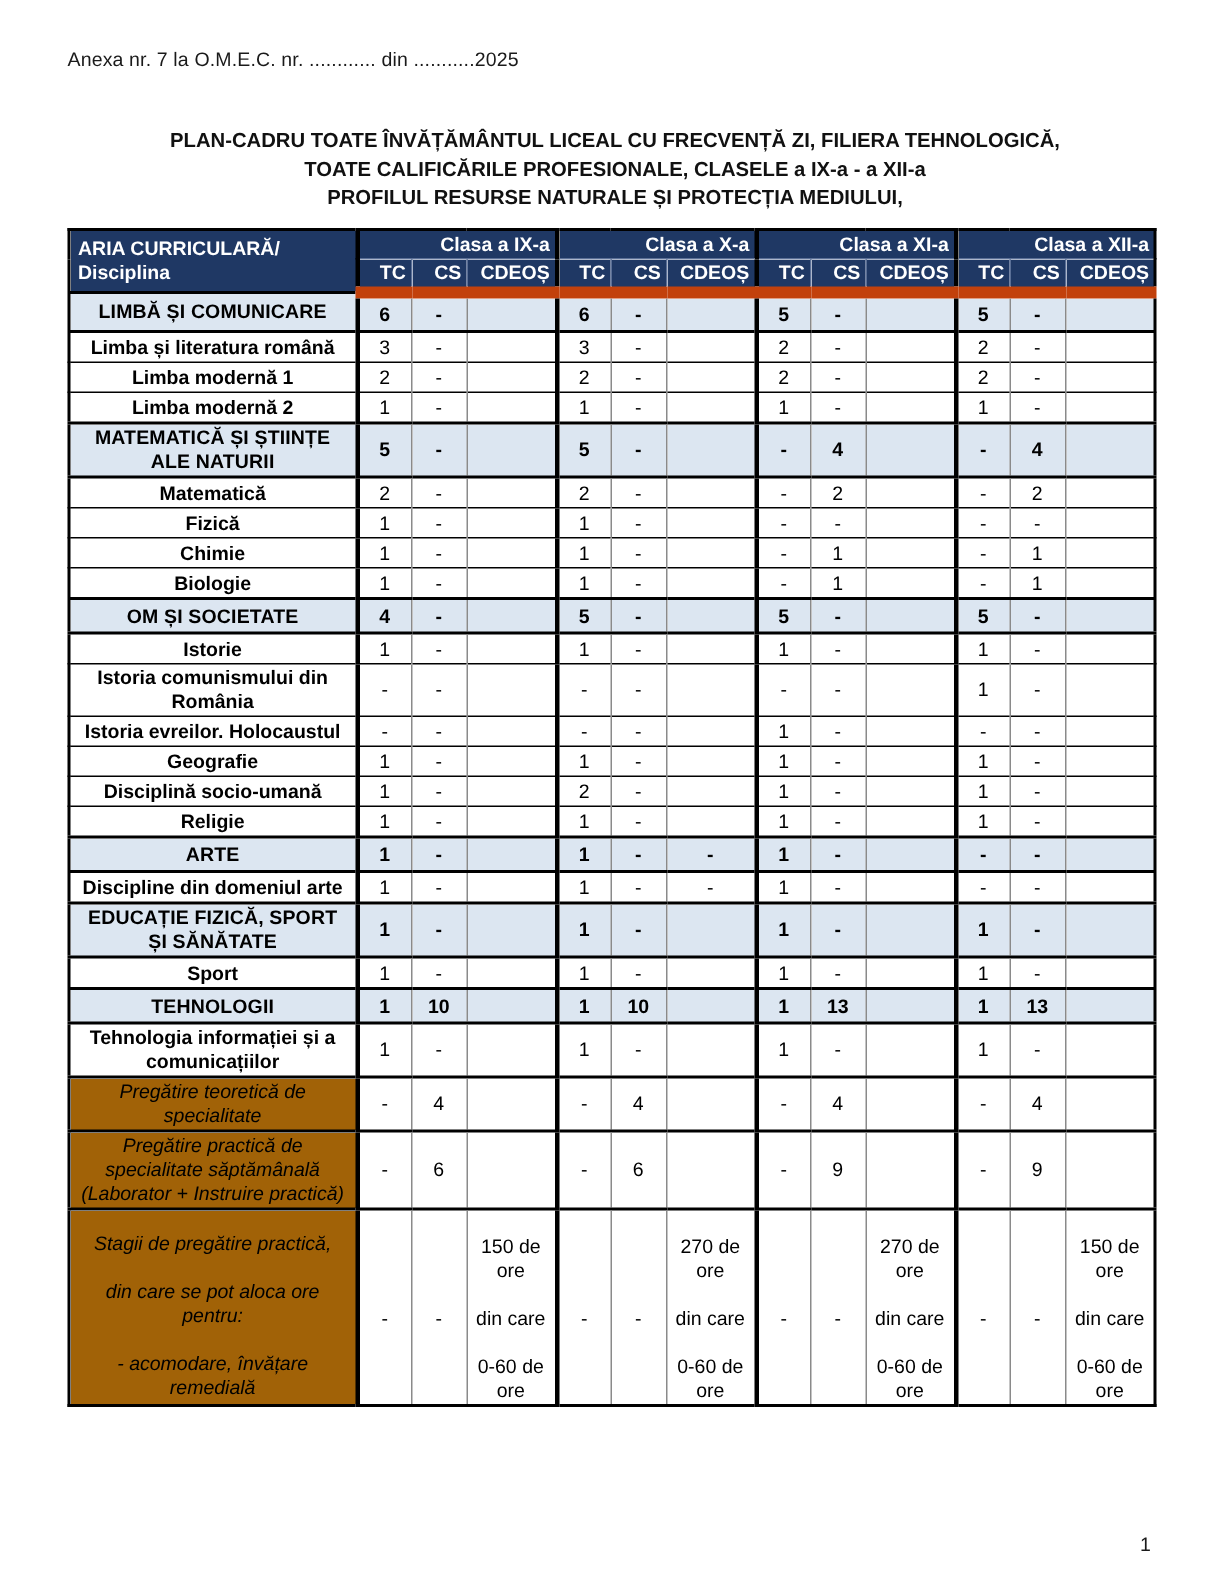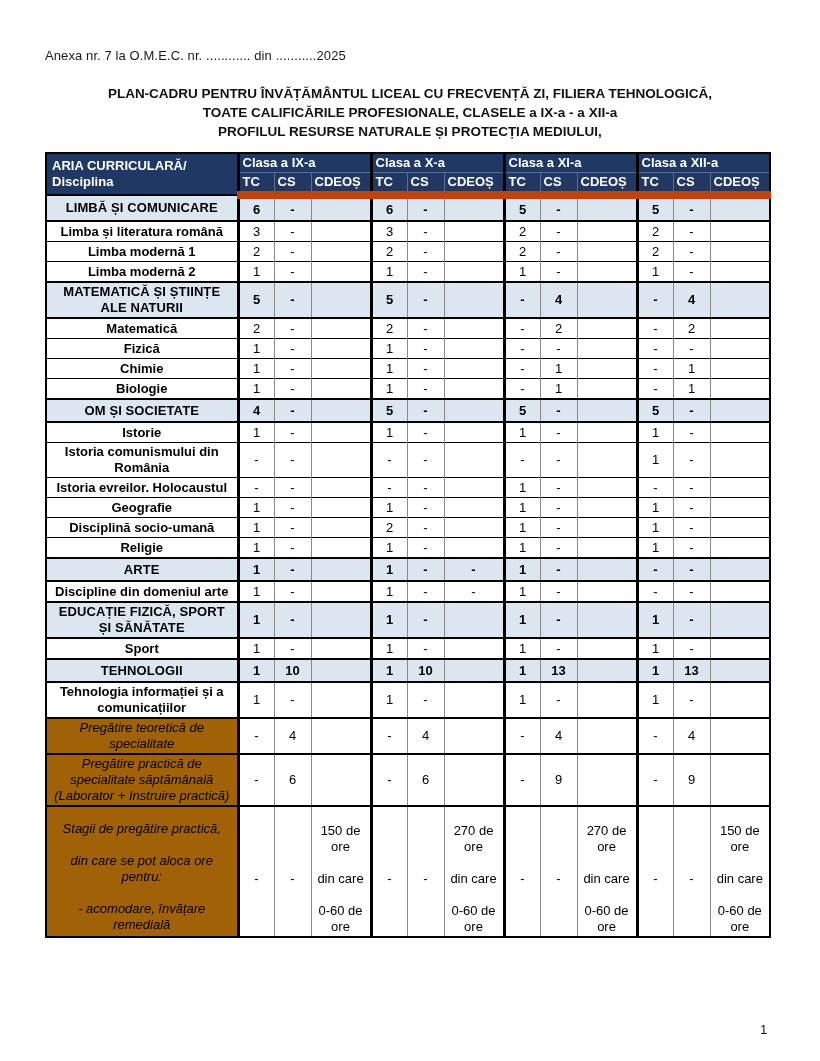--- a/index.html
+++ b/index.html
@@ -4,21 +4,21 @@
 <style>
   html,body{margin:0;padding:0;}
   body{
     width:820px;height:1061px;background:#ffffff;
     font-family:"Liberation Sans","DejaVu Sans",sans-serif;
     color:#1a1a1a;position:relative;overflow:hidden;
   }
   .page{position:absolute;inset:0;background:#fff;}
 
   .anexa{
-    position:absolute;left:45px;top:48px;
+    position:absolute;left:45px;top:32px;
     font-size:13px;color:#1a1a1a;letter-spacing:.1px;
   }
   .doc-title{
     position:absolute;left:0;top:84px;width:820px;
     text-align:center;font-weight:bold;font-size:13.5px;
     line-height:19px;color:#111;
   }
 
   table.plan{
     position:absolute;left:45px;top:152px;
@@ -27,21 +27,21 @@
     border:2px solid #000;
   }
   table.plan td, table.plan th{
     padding:1px 3px;vertical-align:middle;overflow:hidden;
     line-height:16px;
   }
 
   
   thead th{
     background:#1f3864;color:#ffffff;font-weight:bold;
-    text-align:left;border-bottom:1px solid #5a6f96;
+    text-align:right;border-bottom:1px solid #5a6f96;
   }
   thead th.area{
     text-align:left;vertical-align:middle;padding-left:5px;
     border-right:3px solid #000;
   }
   thead tr.subrow th{border-top:1px solid #5a6f96;}
   thead th.gstart{border-left:3px solid #000;}
   thead th.thin{border-left:1px solid #5a6f96;}
   thead tr:last-child th{border-bottom:8px solid #c2410c;}
 
@@ -82,21 +82,21 @@
   }
 </style>
 </head>
 <body>
 
 <div class="page">
 
   <div class="anexa">Anexa nr. 7 la O.M.E.C. nr. ............ din ...........2025</div>
 
   <div class="doc-title">
-    <div>PLAN-CADRU PENTRU ÎNVĂȚĂMÂNTUL LICEAL CU FRECVENȚĂ ZI, FILIERA TEHNOLOGICĂ,</div>
+    <div>PLAN-CADRU TOATE ÎNVĂȚĂMÂNTUL LICEAL CU FRECVENȚĂ ZI, FILIERA TEHNOLOGICĂ,</div>
     <div>TOATE CALIFICĂRILE PROFESIONALE, CLASELE a IX-a - a XII-a</div>
     <div>PROFILUL RESURSE NATURALE ȘI PROTECȚIA MEDIULUI,</div>
   </div>
 
   <table class="plan">
     <colgroup>
       <col style="width:192px">
       <col style="width:36px">
         <col style="width:37px">
         <col style="width:60px">

